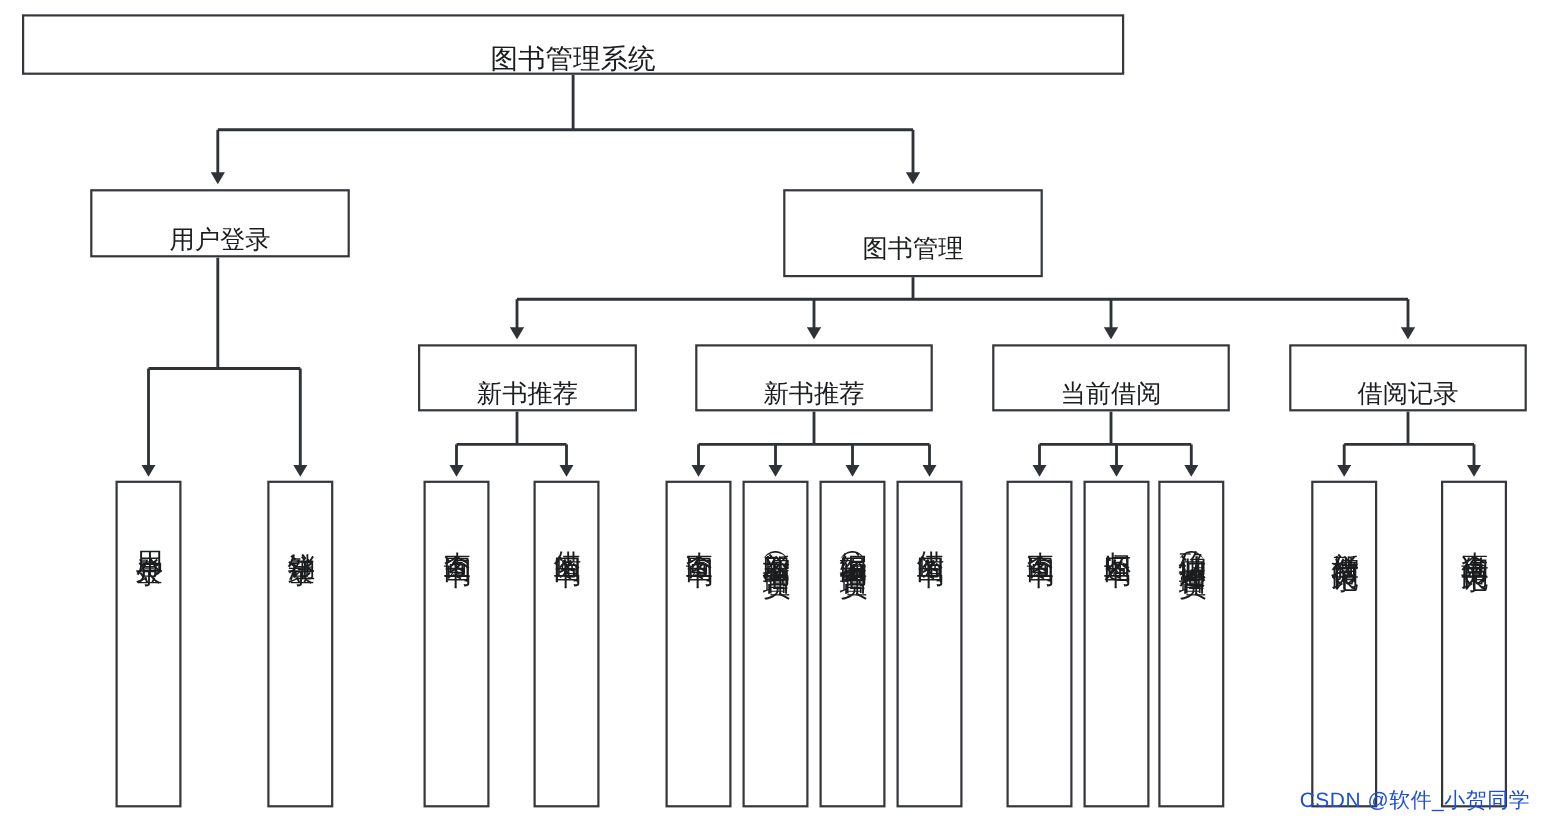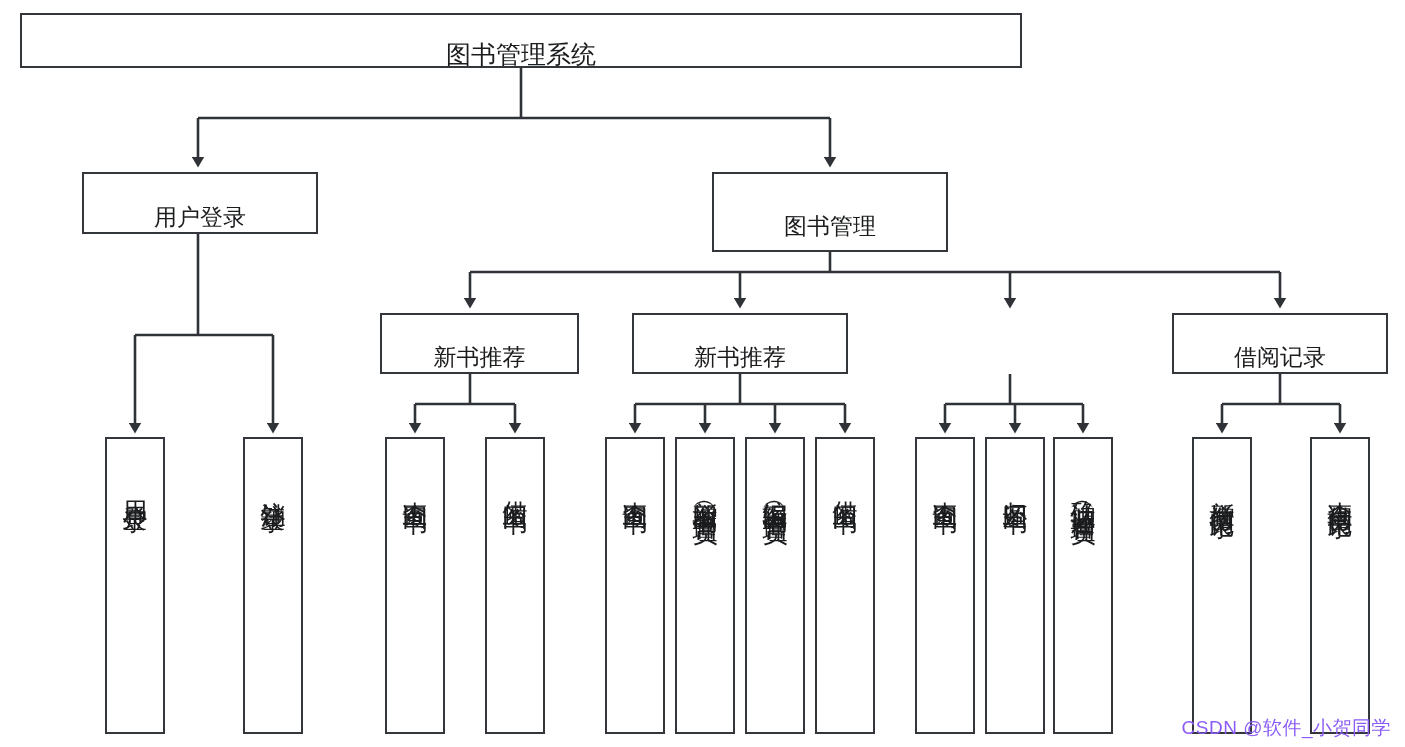--- a/index.html
+++ b/index.html
@@ -64,21 +64,21 @@
     text-orientation: upright;
     letter-spacing: 3px;
     line-height: 1;
     white-space: nowrap;
   }
   #watermark {
     position: absolute;
     right: 14px;
     bottom: 6px;
     font-size: 19px;
-    color: #8b5cf6;
+    color: #1d4ed8;
     letter-spacing: 0.5px;
     z-index: 5;
     white-space: nowrap;
     pointer-events: none;
   }
 </style>
 </head>
 <body>
 
 <div id="diagram-root">
@@ -143,20 +143,23 @@
   <div class="node branch" style="left:712px; top:172px; width:236px; height:80px;">
     <span class="node-label">图书管理</span>
   </div>
 
   <div class="node branch" style="left:380px; top:313px; width:199px; height:61px;">
     <span class="node-label">新书推荐</span>
   </div>
   <div class="node branch" style="left:632px; top:313px; width:216px; height:61px;">
     <span class="node-label">新书推荐</span>
   </div>
+  <div class="node branch" style="left:902px; top:313px; width:216px; height:61px;">
+    <span class="node-label">当前借阅</span>
+  </div>
   <div class="node branch" style="left:1172px; top:313px; width:216px; height:61px;">
     <span class="node-label">借阅记录</span>
   </div>
 
   <div class="node leaf" style="left:105px; top:437px; width:60px; height:297px;">
     <span class="node-label">用户登录</span>
   </div>
   <div class="node leaf" style="left:243px; top:437px; width:60px; height:297px;">
     <span class="node-label">注销登录</span>
   </div>

